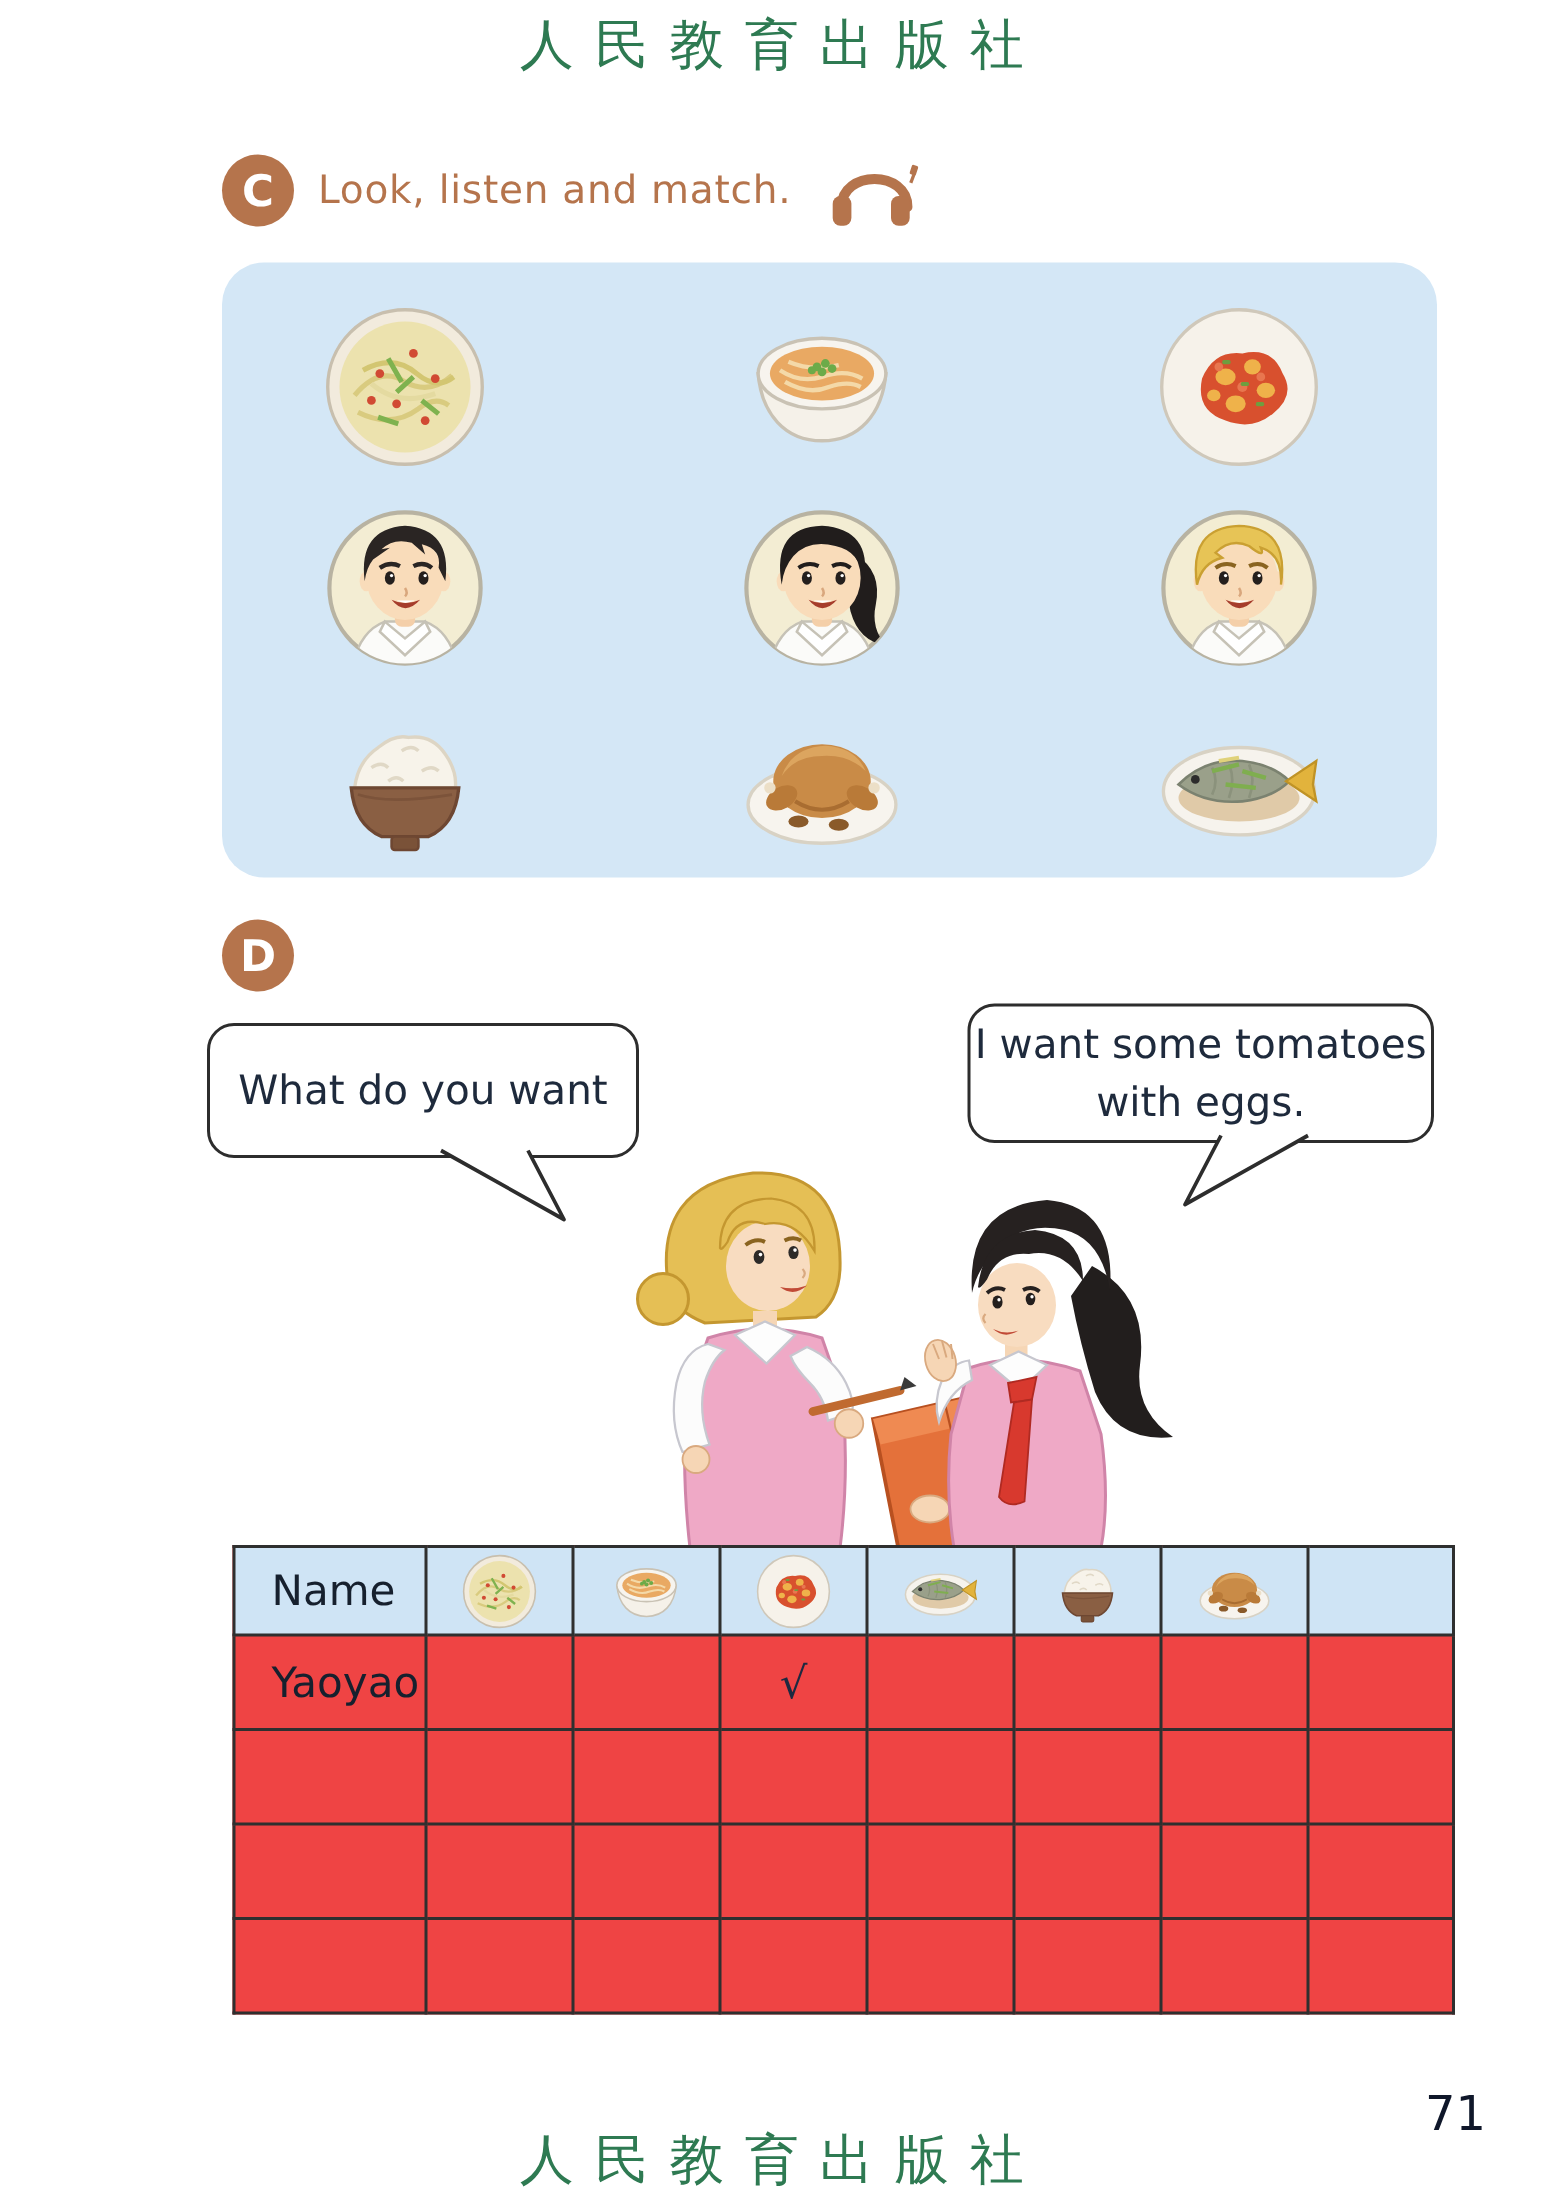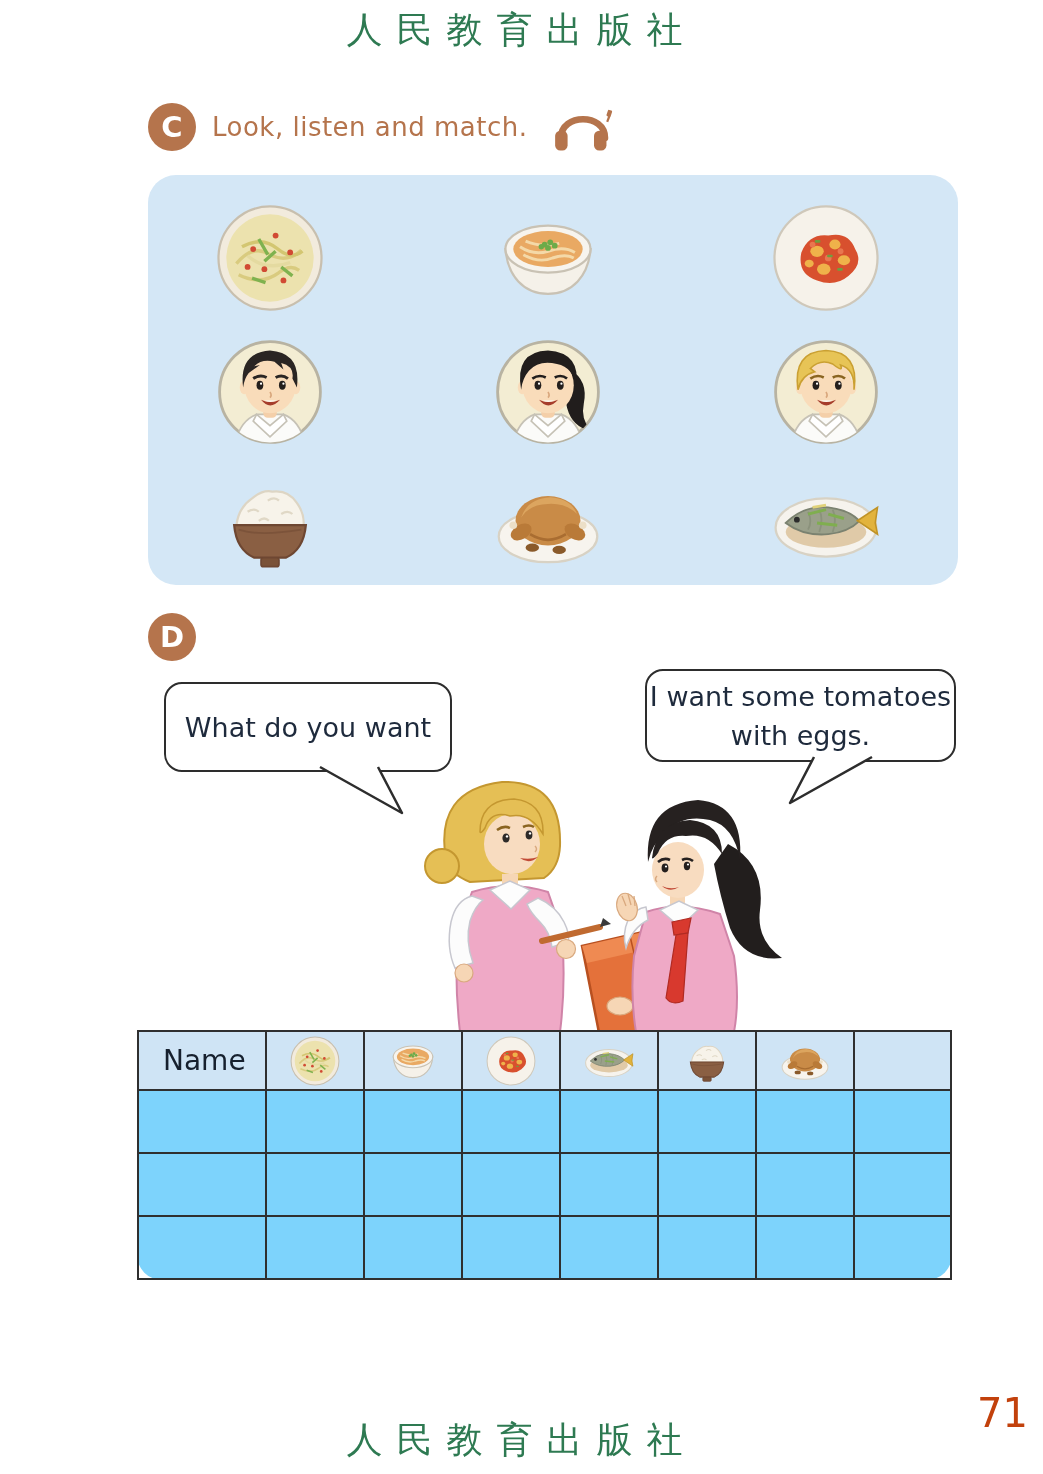--- a/index.html
+++ b/index.html
@@ -32,40 +32,40 @@
     background:#d4e7f6;border-radius:28px;
   }
   .grid-item{position:absolute;width:112px;height:112px;}
   .grid-item svg{width:100%;height:100%;display:block;}
   
   .bubble{
     position:absolute;background:#ffffff;border:2.5px solid #2d2d2d;border-radius:18px;
     display:flex;flex-direction:column;justify-content:center;align-items:center;
     color:#1e2a3c;font-size:27px;line-height:39px;z-index:4;
   }
-  .bubble-left{left:164px;top:682px;width:284px;height:86px;}
+  .bubble-left{left:138px;top:682px;width:284px;height:86px;}
   .bubble-right{left:645px;top:669px;width:307px;height:89px;}
   .tail{position:absolute;overflow:visible;z-index:5;}
   .tail-left{left:148px;top:calc(100% - 3px);width:100px;height:48px;}
   .tail-right{left:109px;top:calc(100% - 3px);width:150px;height:48px;}
   
   .illustration{position:absolute;left:330px;top:760px;width:460px;height:272px;z-index:1;}
   
   .survey{
-    position:absolute;left:137px;top:1030px;width:813px;z-index:3;
-    border-collapse:collapse;table-layout:fixed;background:#7dd3fc;
-    font-size:28px;color:#16202e;border-radius:25px;
+    position:absolute;left:155px;top:1030px;width:813px;z-index:3;
+    border-collapse:collapse;table-layout:fixed;background:#ef4444;
+    font-size:28px;color:#16202e;
   }
   .survey td{border:2px solid #2f2f2f;height:61px;text-align:center;vertical-align:middle;padding:0;}
   .survey tr.head td{background:#cfe4f5;height:57px;}
   .survey td.namecol{text-align:left;padding-left:24px;}
   .survey td svg{width:52px;height:52px;vertical-align:middle;display:inline-block;}
   .check{font-size:29px;color:#1d2940;}
   
-  .page-number{position:absolute;left:950px;top:1390px;font-size:40px;color:#c2410c;margin-left:27px;}
+  .page-number{position:absolute;left:950px;top:1390px;font-size:32px;color:#0f172a;}
   .hidden-defs{position:absolute;width:0;height:0;overflow:hidden;}
 </style>
 </head>
 <body>
 
 <svg class="hidden-defs" aria-hidden="true">
   <defs>
     <clipPath id="cpA">
         <circle cx="50" cy="50" r="45"></circle>
       </clipPath>
@@ -396,28 +396,28 @@
             </svg></td>
       <td aria-label="bowl-of-rice"><svg viewBox="0 0 100 100">
               <use href="#sym-rice"></use>
             </svg></td>
       <td aria-label="roast-chicken"><svg viewBox="0 0 100 100">
               <use href="#sym-chicken"></use>
             </svg></td>
       <td></td>
     </tr>
     <tr>
-      <td class="namecol"></td>
-      <td></td>
-          <td></td>
-      <td></td>
-          <td></td>
-      <td></td>
-          <td></td>
-      <td></td>
+      <td class="namecol">Yaoyao</td>
+      <td class="check"></td>
+      <td class="check"></td>
+      <td class="check">√</td>
+      <td class="check"></td>
+      <td class="check"></td>
+      <td class="check"></td>
+      <td class="check"></td>
     </tr>
     <tr>
       <td class="namecol"></td>
       <td></td>
           <td></td>
       <td></td>
           <td></td>
       <td></td>
           <td></td>
       <td></td>
@@ -425,20 +425,30 @@
     <tr>
       <td class="namecol"></td>
       <td></td>
           <td></td>
       <td></td>
           <td></td>
       <td></td>
           <td></td>
       <td></td>
     </tr>
+    <tr>
+      <td class="namecol"></td>
+      <td></td>
+          <td></td>
+      <td></td>
+          <td></td>
+      <td></td>
+          <td></td>
+      <td></td>
+    </tr>
   </tbody>
     </table>
 
   <div class="page-number">71</div>
 
   <div class="calligraphy bottom">人民教育出版社</div>
 
 </div>
 
 </body></html>

